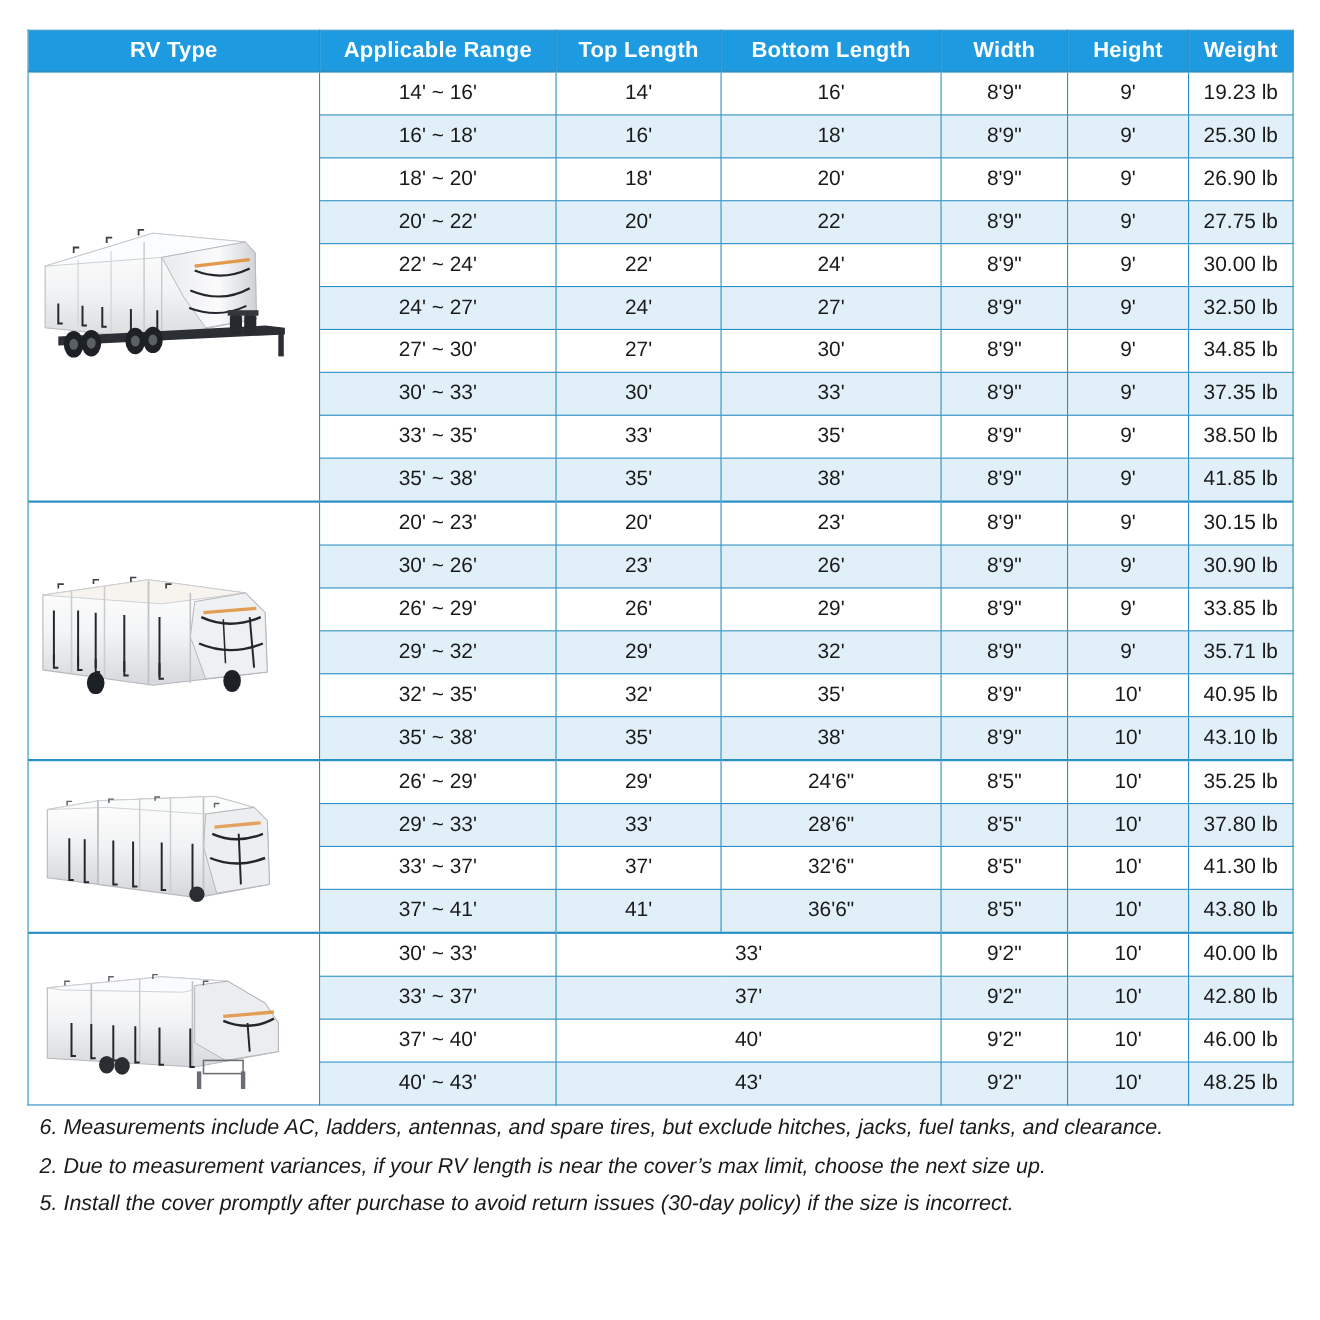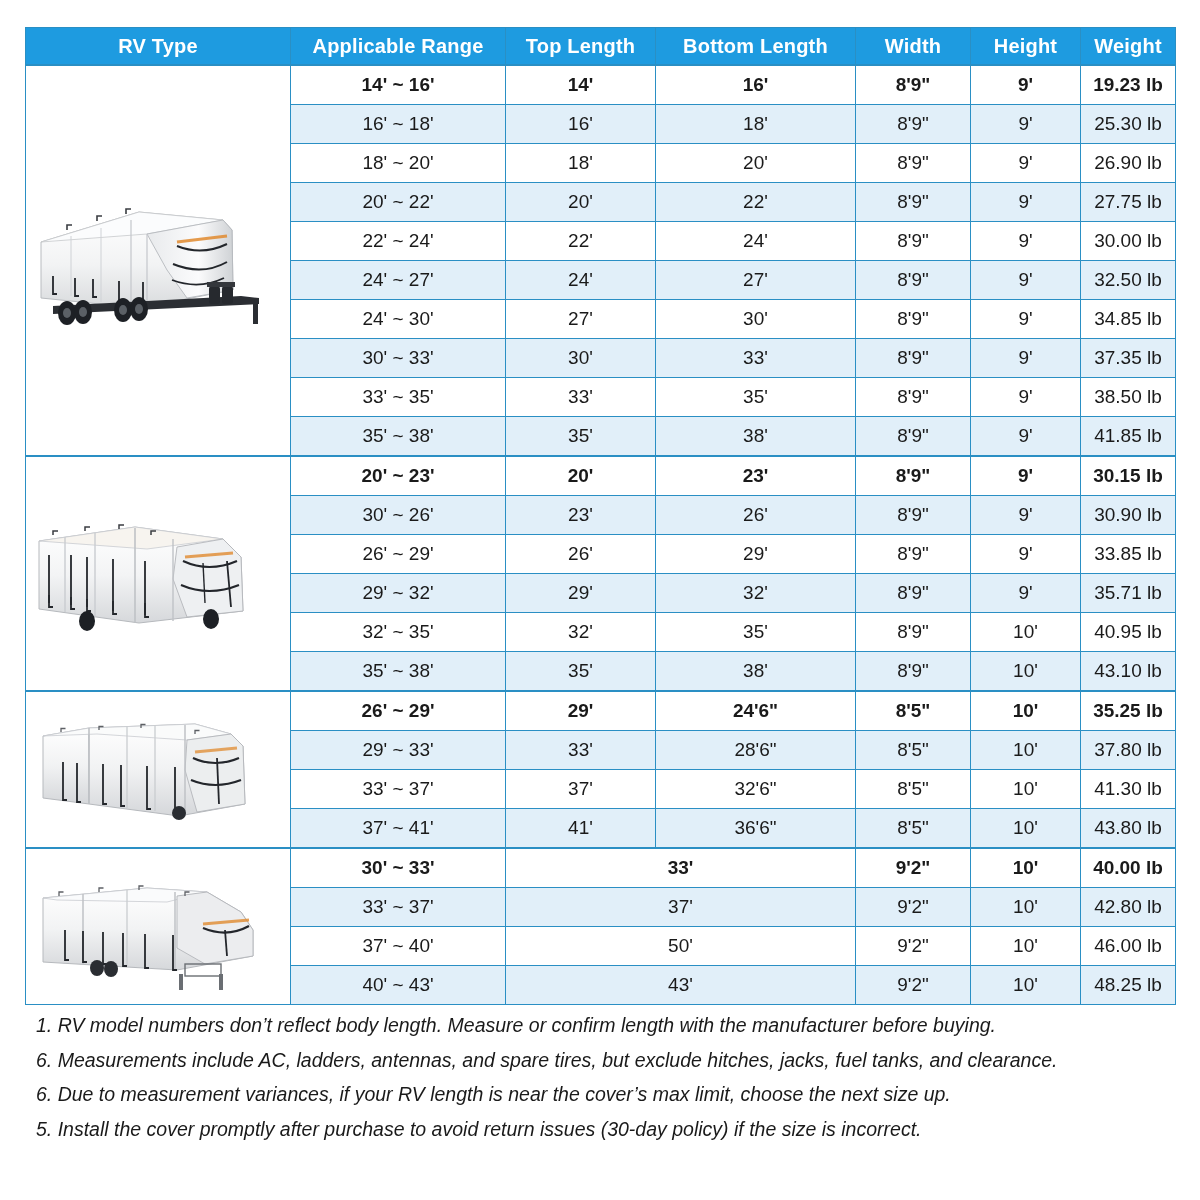--- a/index.html
+++ b/index.html
@@ -62,21 +62,20 @@
 
   td.imgcell {
     background: #ffffff !important;
     padding: 0;
     vertical-align: middle;
     text-align: center;
   }
 
   tr.sectionstart td {
     border-top: 2px solid #2a8fc4;
-    font-weight: bold;
   }
 
   
   col.c-type   { width: 265px; }
   col.c-range  { width: 215px; }
   col.c-top    { width: 150px; }
   col.c-bottom { width: 200px; }
   col.c-width  { width: 115px; }
   col.c-height { width: 110px; }
   col.c-weight { width: 95px; }
@@ -234,21 +233,21 @@
       </tr>
       <tr class="alt">
         <td>24' ~ 27'</td>
         <td>24'</td>
         <td>27'</td>
         <td>8'9"</td>
         <td>9'</td>
         <td>32.50 lb</td>
       </tr>
       <tr>
-        <td>24' ~ 30'</td>
+        <td>27' ~ 30'</td>
         <td>27'</td>
         <td>30'</td>
         <td>8'9"</td>
         <td>9'</td>
         <td>34.85 lb</td>
       </tr>
       <tr class="alt">
         <td>30' ~ 33'</td>
         <td>30'</td>
         <td>33'</td>
@@ -494,36 +493,35 @@
       </tr>
       <tr class="alt">
         <td>33' ~ 37'</td>
         <td colspan="2">37'</td>
         <td>9'2"</td>
         <td>10'</td>
         <td>42.80 lb</td>
       </tr>
       <tr>
         <td>37' ~ 40'</td>
-        <td colspan="2">50'</td>
+        <td colspan="2">40'</td>
         <td>9'2"</td>
         <td>10'</td>
         <td>46.00 lb</td>
       </tr>
       <tr class="alt">
         <td>40' ~ 43'</td>
         <td colspan="2">43'</td>
         <td>9'2"</td>
         <td>10'</td>
         <td>48.25 lb</td>
       </tr>
 
     </tbody>
   </table>
 
   <div class="notes">
-    <div class="note">1. RV model numbers don’t reflect body length. Measure or confirm length with the manufacturer before buying.</div>
     <div class="note">6. Measurements include AC, ladders, antennas, and spare tires, but exclude hitches, jacks, fuel tanks, and clearance.</div>
-    <div class="note">6. Due to measurement variances, if your RV length is near the cover’s max limit, choose the next size up.</div>
+    <div class="note">2. Due to measurement variances, if your RV length is near the cover’s max limit, choose the next size up.</div>
     <div class="note">5. Install the cover promptly after purchase to avoid return issues (30-day policy) if the size is incorrect.</div>
   </div>
 
 </div>
 
 </body></html>

